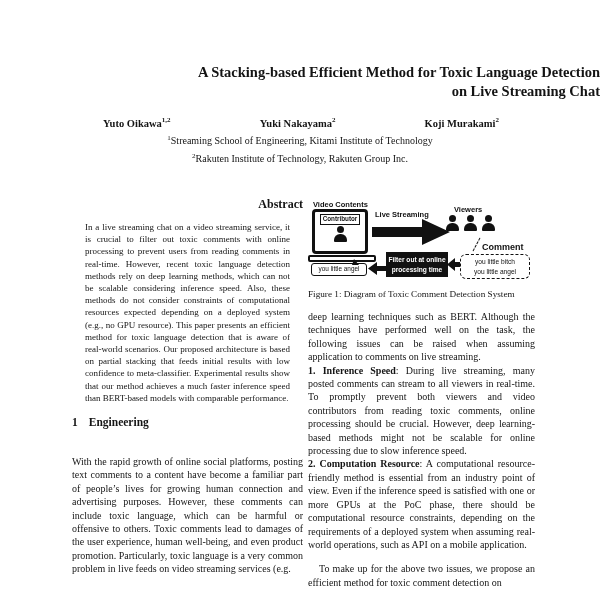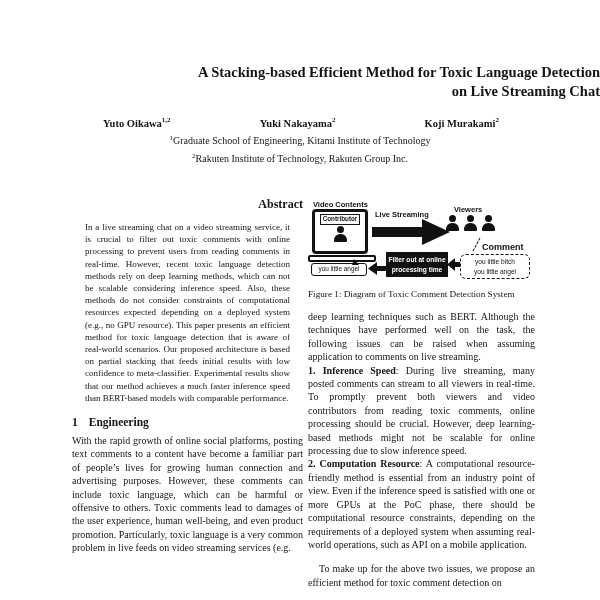--- a/index.html
+++ b/index.html
@@ -16,21 +16,21 @@
   .affiliations { position:absolute; top:131px; left:0; width:600px; text-align:center;
     font-size:10px; line-height:14.5px; }
   .affiliations sup { font-size:7px; }
 
   
   .col-left { position:absolute; left:72px; top:197px; width:231px; }
   .abs-heading { text-align:right; font-weight:bold; font-size:12px; margin-bottom:9px; }
   .abs-body { margin:0 13px; font-size:9px; line-height:12.2px; text-align:justify; }
   .sec-heading { margin-top:12px; font-size:11.5px; font-weight:bold; }
   .sec-heading .sec-num { margin-right:11px; }
-  .body-text { margin-top:6px; font-size:10px; line-height:13.4px; text-align:justify; }
+  .body-text { margin-top:27px; font-size:10px; line-height:13.4px; text-align:justify; }
   .body-text b { font-weight:bold; }
   .indented { text-indent:11px; margin-top:0; }
 
   
   .col-right { position:absolute; left:308px; top:199px; width:227px; }
   .figure { position:relative; height:82px; font-family:"Liberation Sans", sans-serif; }
   .fig-label { position:absolute; font-size:7.5px; font-weight:bold; color:#111; white-space:nowrap; }
   .monitor { position:absolute; left:4px; top:10px; width:56px; height:45px;
     border:3px solid #111; border-radius:4px; background:#fff; }
   .contributor-box { margin:2px auto 1px; width:max-content; padding:0 2px;
@@ -72,21 +72,21 @@
   <span>on Live Streaming Chat</span>
 </div>
 
 <div class="authors-row">
   <span><span>Yuto Oikawa</span><sup>1,2</sup></span>
   <span><span>Yuki Nakayama</span><sup>2</sup></span>
   <span><span>Koji Murakami</span><sup>2</sup></span>
 </div>
 
 <div class="affiliations">
-  <div><sup>1</sup><span>Graduate School of Engineering, Kitami Institute of Technology</span></div>
+  <div><sup>1</sup><span>Streaming School of Engineering, Kitami Institute of Technology</span></div>
   <div><sup>2</sup><span>Rakuten Institute of Technology, Rakuten Group Inc.</span></div>
 </div>
 
 <div class="col-left">
   <div class="abs-heading">Abstract</div>
   <p class="abs-body">In a live streaming chat on a video streaming service, it is crucial to filter out toxic comments with online processing to prevent users from reading comments in real-time. However, recent toxic language detection methods rely on deep learning methods, which can not be scalable considering inference speed. Also, these methods do not consider constraints of computational resources expected depending on a deployed system (e.g., no GPU resource). This paper presents an efficient method for toxic language detection that is aware of real-world scenarios. Our proposed architecture is based on partial stacking that feeds initial results with low confidence to meta-classifier. Experimental results show that our method achieves a much faster inference speed than BERT-based models with comparable performance.</p>
   <div class="sec-heading">
     <span class="sec-num">1</span><span>Engineering</span>
   </div>
   <p class="body-text">With the rapid growth of online social platforms, posting text comments to a content have become a familiar part of people’s lives for growing human connection and advertising purposes. However, these comments can include toxic language, which can be harmful or offensive to others. Toxic comments lead to damages of the user experience, human well-being, and even product promotion. Particularly, toxic language is a very common problem in live feeds on video streaming services (e.g.</p>

